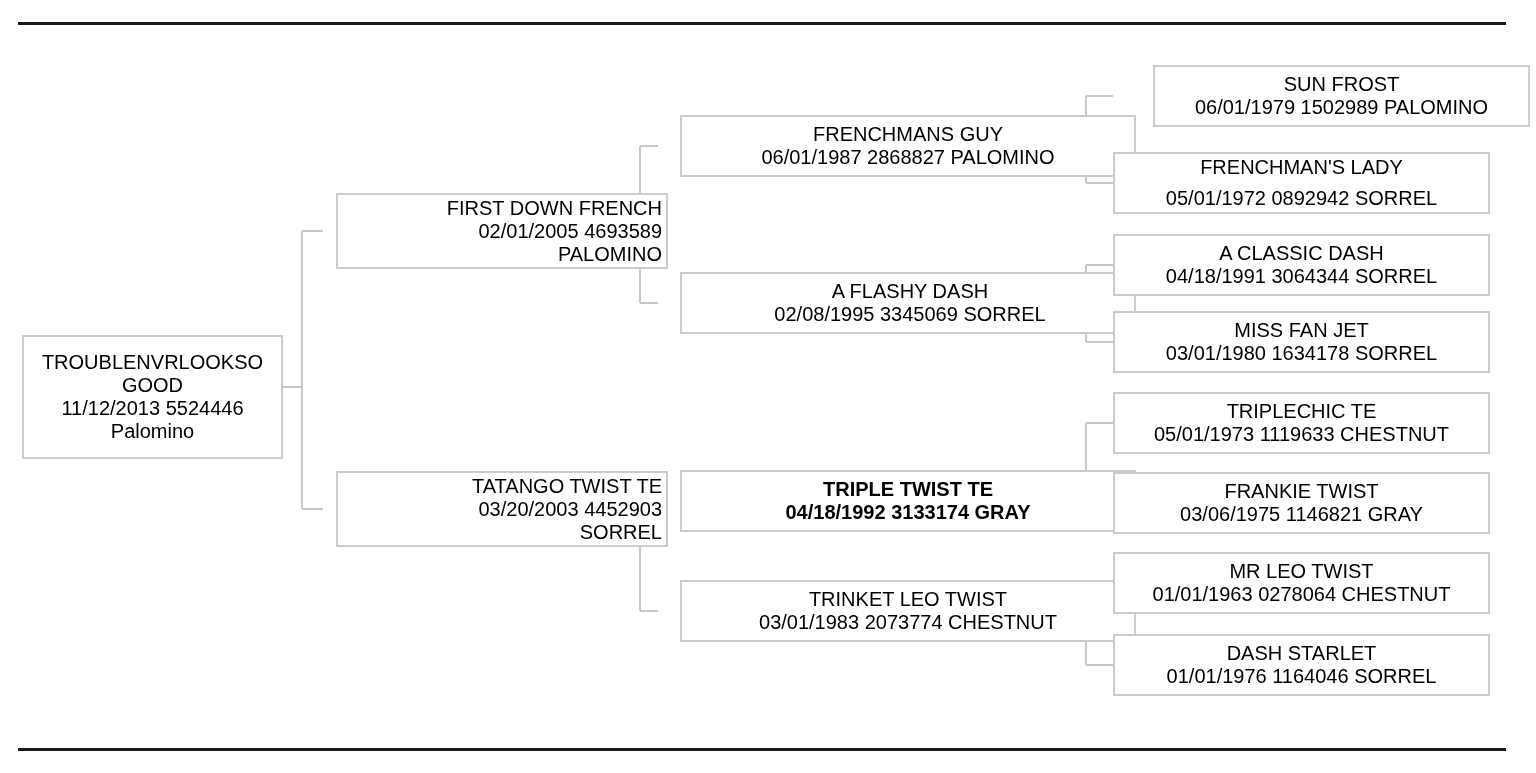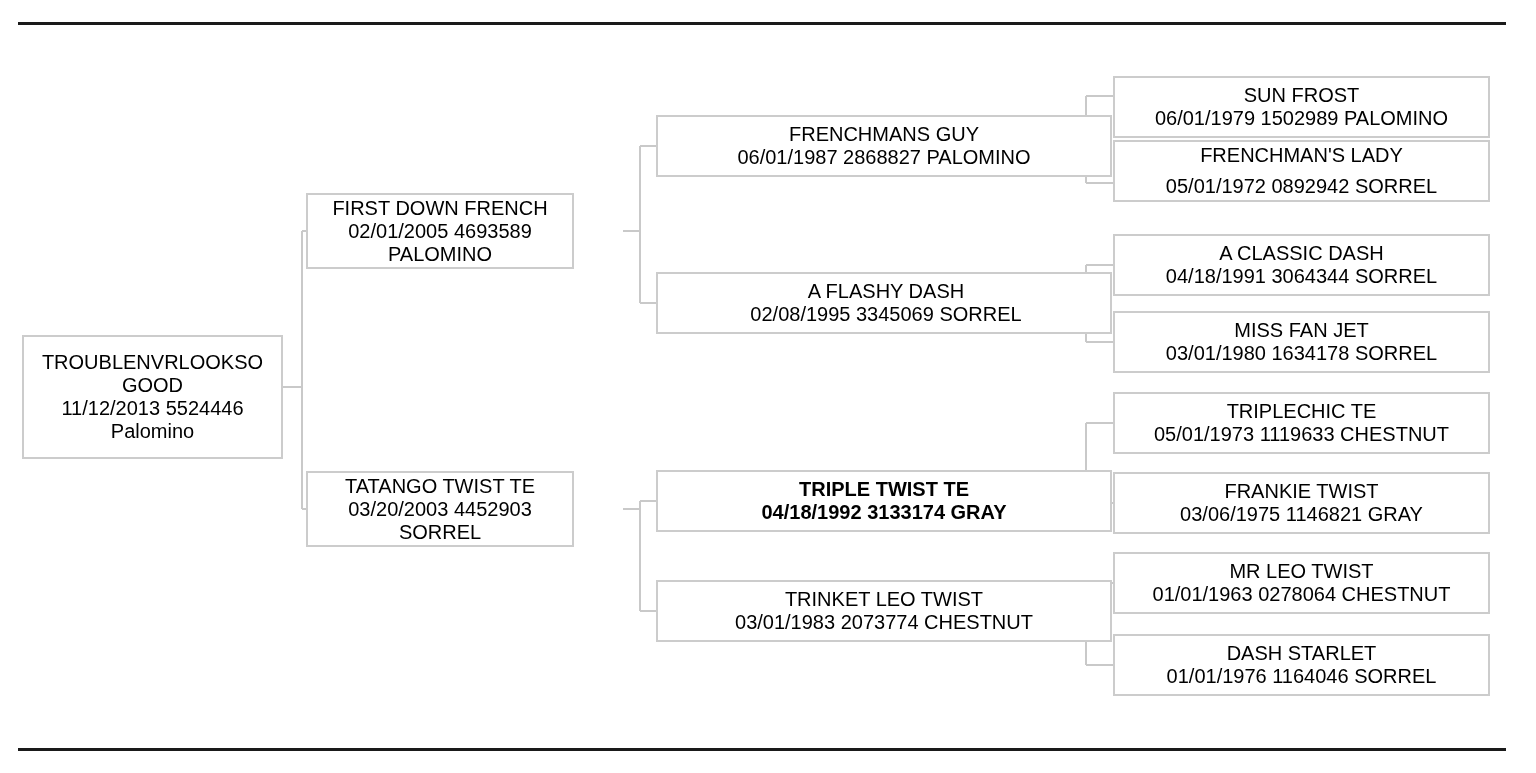--- a/index.html
+++ b/index.html
@@ -47,33 +47,33 @@
     flex-direction: column;
     justify-content: center;
     text-align: center;
     font-size: 20px;
     line-height: 23px;
     padding: 0 4px;
   }
   .node .line { width: 100%; }
   
   .gen1 { left: 22px;   width: 261px; height: 124px; }
-  .gen2 { left: 306px;  width: 268px; height: 76px; }
-  .gen3 { left: 656px;  width: 456px; height: 62px; text-align: center; }
+  .gen2 { left: 336px;  width: 332px; height: 76px; text-align: right; }
+  .gen3 { left: 680px;  width: 456px; height: 62px; text-align: center; }
   .gen4 { left: 1113px; width: 377px; height: 62px; }
   
   .n-subject        { top: 335px; }
   .n-sire           { top: 193px; }
   .n-dam            { top: 471px; }
   .n-sire-sire      { top: 115px; }
   .n-sire-dam       { top: 272px; padding-left: 8px; }
   .n-dam-sire       { top: 470px; font-weight: bold; }
   .n-dam-dam        { top: 580px; }
-  .n-sire-sire-sire { top: 76px; }
-  .n-sire-sire-dam  { top: 140px; gap: 8px; }
+  .n-sire-sire-sire { top: 65px; margin-left: 40px; }
+  .n-sire-sire-dam  { top: 152px; gap: 8px; }
   .n-sire-dam-sire  { top: 234px; }
   .n-sire-dam-dam   { top: 311px; }
   .n-dam-sire-sire  { top: 392px; }
   .n-dam-sire-dam   { top: 472px; }
   .n-dam-dam-sire   { top: 552px; }
   .n-dam-dam-dam    { top: 634px; }
 </style>
 </head>
 <body>
 

